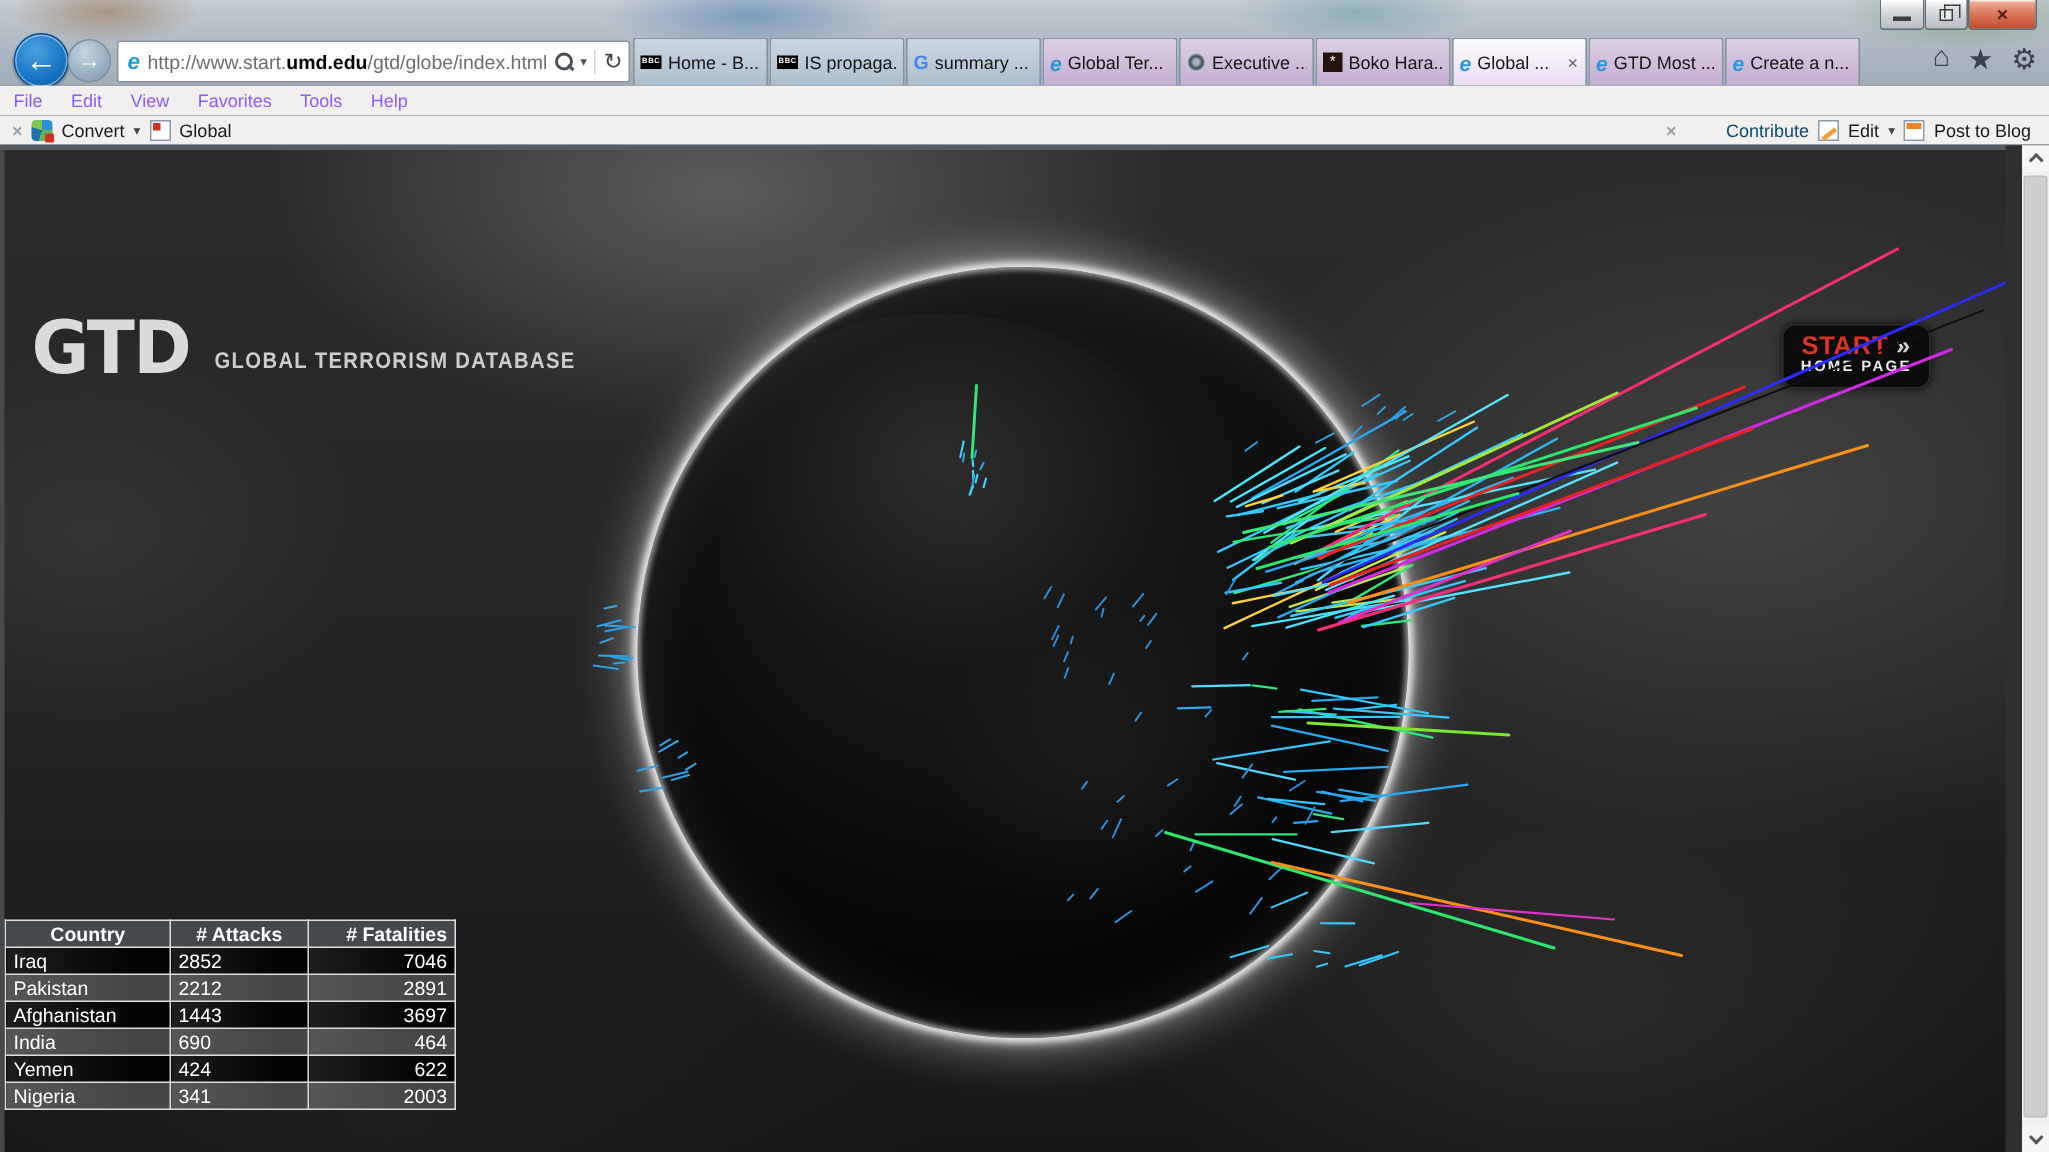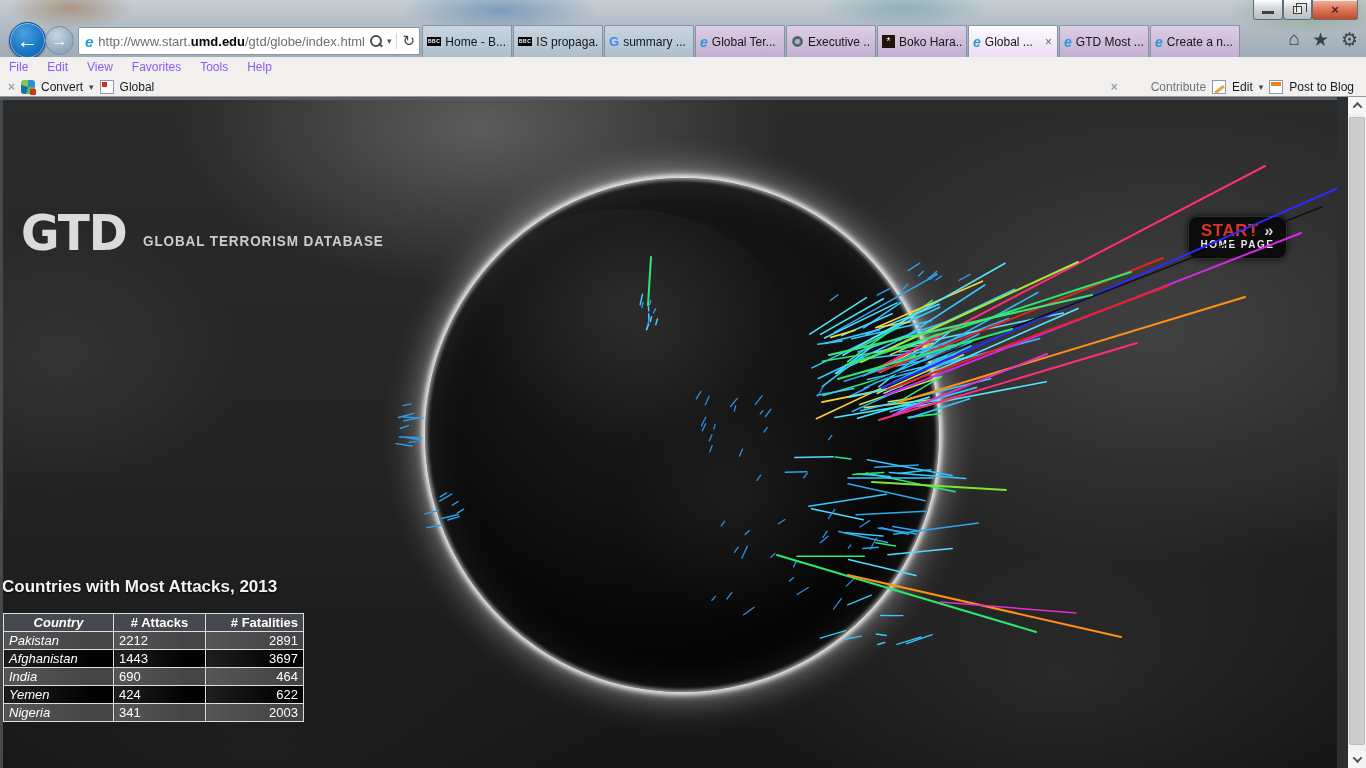--- a/index.html
+++ b/index.html
@@ -84,21 +84,21 @@
     font-size:12px; color:#8b5cf6; }
   .menu-item { padding:2px 10px 2px 9px; }
   .commandbar { position:absolute; top:77px; left:0; width:1366px; height:20px;
     background:#f1f0ef; border-bottom:1px solid #8f9aa3; font-size:12px; color:#1a1a1a; }
   .cmd-left { position:absolute; left:8px; top:0; height:19px; display:flex;
     align-items:center; gap:6px; }
   .cmd-right { position:absolute; right:12px; top:0; height:19px; display:flex;
     align-items:center; gap:6px; }
   .cmd-x { color:#9aa0a6; font-weight:bold; font-size:12px; }
   .cmd-caret { color:#444; font-size:9px; }
-  .cmd-disabled { color:#737373;margin-left:27px; }
+  .cmd-disabled { color:#0c4a6e;margin-left:27px; }
   .ico { display:inline-block; width:14px; height:14px; position:relative; }
   .ico-convert { background:conic-gradient(#2d8fd8 0 25%, #5cb85c 25% 55%, #1b6fb0 55% 80%, #7ec850 80%); border-radius:3px; }
   .ico-convert::after { content:""; position:absolute; right:-1px; bottom:-1px; width:6px;
     height:6px; background:#d42f1f; border-radius:1px; }
   .ico-page { background:#fff; border:1px solid #8b99ad; }
   .ico-select::after { content:""; position:absolute; left:1px; top:1px; width:5px; height:5px;
     background:#d42f1f; }
   .ico-edit::after { content:""; position:absolute; left:1px; top:7px; width:11px; height:3px;
     background:#f0a030; transform:rotate(-38deg); }
   .ico-blog { background:#fff; border:1px solid #8b99ad; }
@@ -142,21 +142,21 @@
   .start-line1 { font-size:17px; font-weight:900; color:#de3427; letter-spacing:.5px; }
   .start-arrow { color:#cfcfcf; font-size:17px; font-weight:bold; }
   .start-line2 { font-size:10px; font-weight:bold; color:#e9e9e9; letter-spacing:1.5px; margin-top:-2px; }
 
   .tbl-title { position:absolute; left:2px; top:480px; font-size:17px; font-weight:bold;
     color:#f3f3f3; text-shadow:0 1px 2px #000; }
   table.attacks { position:absolute; left:3px; top:516px; border-collapse:collapse; }
   table.attacks td, table.attacks th { border:1px solid #dedede; font-size:13px; color:#fff;
     padding:1px 5px; height:18px; font-weight:normal; text-align:left; }
   table.attacks th { background:#45494d; font-weight:bold; text-align:center; }
-  table.attacks .c0 { width:110px;font-style:italic; } table.attacks .c1 { width:92px; } table.attacks .c2 { width:98px;text-align:right; }
+  table.attacks .c0 { width:110px; } table.attacks .c1 { width:92px; } table.attacks .c2 { width:98px;text-align:right; }
   table.attacks tr.odd td  { background:linear-gradient(90deg,#1e1e1e,#020202 80%); }
   table.attacks tr.even td { background:linear-gradient(90deg,#565656,#454545 80%); }
   .timeline-year { position:absolute; transform:translateX(-50%); color:#b4b4b4;
     font-size:18px; top:678px; text-shadow:0 1px 2px #000; }
   .timeline-year.active { font-size:30px; top:666px; color:#d9d9d9; }
 
   
   .scrollbar { position:absolute; left:1348px; top:97px; width:18px; height:671px; background:#f0f0f0; }
   .sb-btn { position:absolute; left:0; width:18px; height:17px; background:#f5f5f5;
     display:flex; align-items:center; justify-content:center; }
@@ -289,30 +289,34 @@
 
     <div class="logo-gtd">GTD</div>
     <div class="logo-tagline">GLOBAL TERRORISM DATABASE</div>
 
     <div class="startbtn">
       <div class="start-line1"><span>START</span>
         <span class="start-arrow">»</span></div>
       <div class="start-line2">HOME PAGE</div>
     </div>
 
-    <div class="tbl-title">Countries with Most Attacks, 2013</div>
     <table class="attacks">
       <thead id="tbl-head">
           <tr>
             <th class="c0">Country</th>
             <th class="c1"># Attacks</th>
             <th class="c2"># Fatalities</th>
           </tr>
         </thead>
       <tbody id="tbl-body">
+          <tr class="odd">
+            <td class="c0">Iraq</td>
+            <td class="c1">2852</td>
+            <td class="c2">7046</td>
+          </tr>
           <tr class="even">
             <td class="c0">Pakistan</td>
             <td class="c1">2212</td>
             <td class="c2">2891</td>
           </tr>
           <tr class="odd">
             <td class="c0">Afghanistan</td>
             <td class="c1">1443</td>
             <td class="c2">3697</td>
           </tr>

